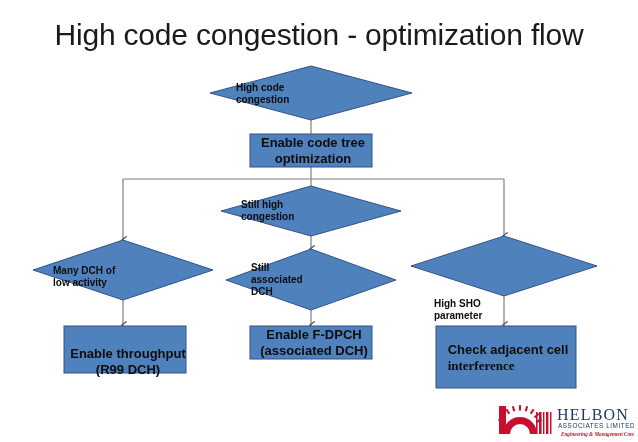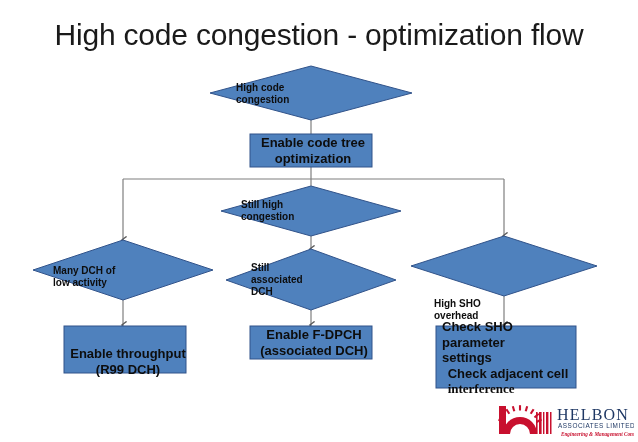--- a/index.html
+++ b/index.html
@@ -158,38 +158,34 @@
   </div>
 
   <div class="node-label diamond" style="left:251px; top:260px; width:120px; height:40px;">
     <span>Still</span>
     <span>associated</span>
     <span>DCH</span>
   </div>
 
   <div class="node-label diamond" style="left:434px; top:249px; width:140px; height:34px;margin-top:44px;">
     <span>High SHO</span>
-    <span>overhead</span>
+    <span>parameter</span>
   </div>
 
   <div class="node-label box" style="left:70px; top:341px; width:116px; height:41px;">
     <span>Enable throughput</span>
     <span>(R99 DCH)</span>
   </div>
 
   <div class="node-label box" style="left:256px; top:328px; width:116px; height:29px;">
     <span>Enable F-DPCH</span>
     <span>(associated DCH)</span>
   </div>
 
   <div class="node-label box" style="left:442px; top:330px; width:132px; height:56px;">
-    <span class="para">
-      <span style="display:block;">Check SHO parameter</span>
-      <span style="display:block;">settings</span>
-    </span>
     <span class="para">
       <span style="display:block;">Check adjacent cell</span>
       <span style="display:block;font-family:Liberation Serif, serif;">interference</span>
     </span>
   </div>
 
   <div id="logo">
     <svg id="logo-svg" width="145" height="40" viewBox="0 0 145 40">
       <rect x="0" y="0" width="145" height="40" fill="#ffffff"></rect>
 

